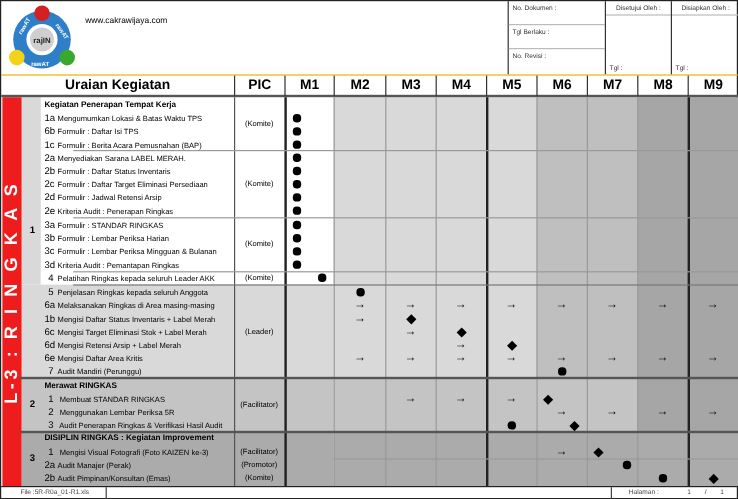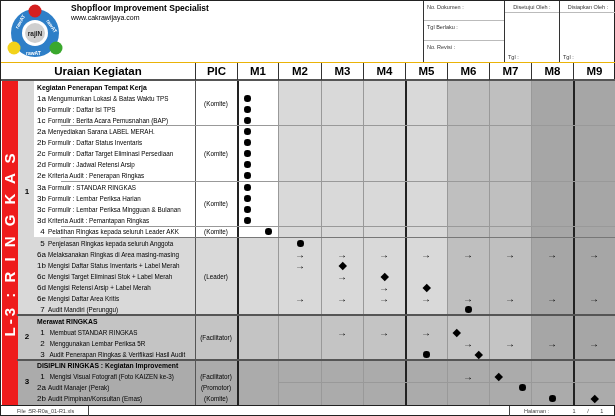--- a/index.html
+++ b/index.html
@@ -56,21 +56,20 @@
       <circle cx="31" cy="29" r="10" fill="#cfcfcf"></circle>
       <text x="31" y="31.5" font-size="6.5" text-anchor="middle" fill="#222" font-family="Liberation Sans, sans-serif" font-weight="bold">rajIN</text>
       <circle cx="31" cy="7" r="6.5" fill="#d42020"></circle>
       <circle cx="10" cy="44" r="6.5" fill="#f2d21a"></circle>
       <circle cx="52" cy="44" r="6.5" fill="#3aa82d"></circle>
       <text x="14" y="25" font-size="5" fill="#fff" font-family="Liberation Sans, sans-serif" font-weight="bold" transform="rotate(-60 14 25)">rawAT</text>
       <text x="42" y="17" font-size="5" fill="#fff" font-family="Liberation Sans, sans-serif" font-weight="bold" transform="rotate(55 42 17)">rawAT</text>
       <text x="22" y="51" font-size="5" fill="#fff" font-family="Liberation Sans, sans-serif" font-weight="bold">rawAT</text>
     </svg>
   </div>
-  <div id="company" class="abs">Shopfloor Improvement Specialist</div>
   <div id="website" class="abs">www.cakrawijaya.com</div>
 
   <div id="docinfo" class="abs docbox">
     <div>No. Dokumen :</div>
     <div>Tgl Berlaku :</div>
     <div>No. Revisi :</div>
   </div>
   <div id="approved" class="abs docbox">
     <div class="sigtitle">Disetujui Oleh :</div>
     <span class="sigtgl">Tgl :</span>

